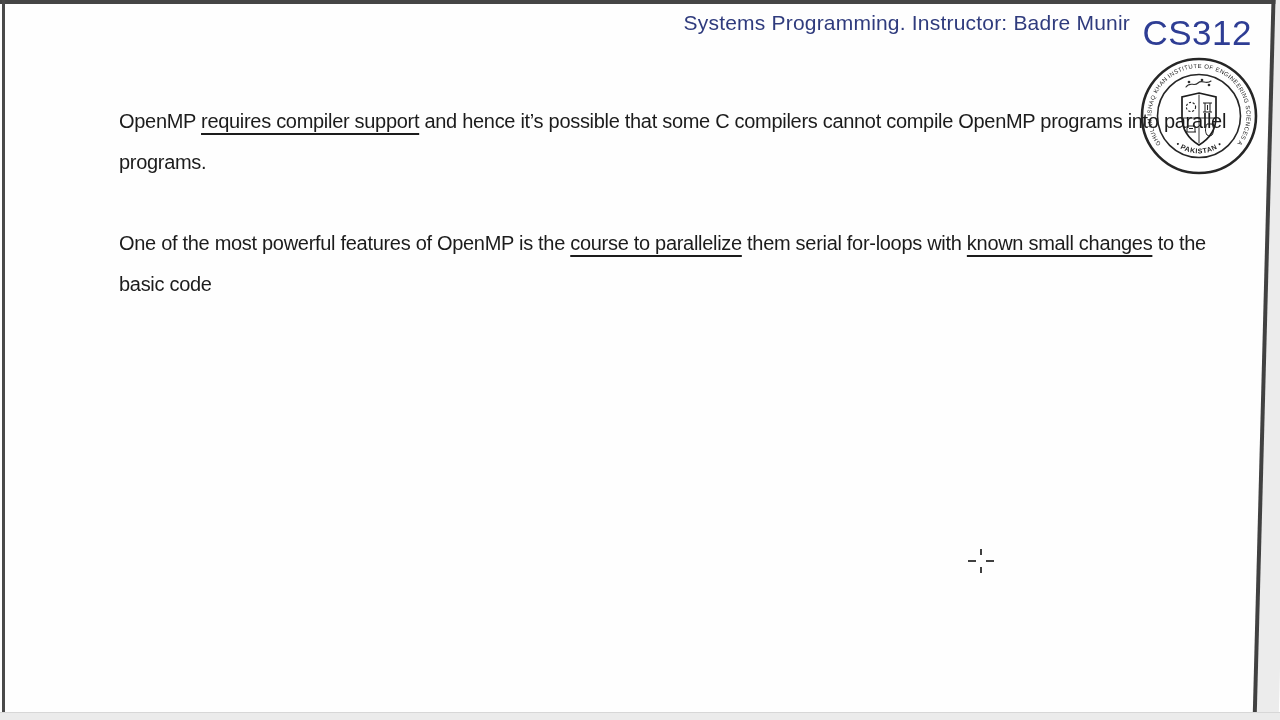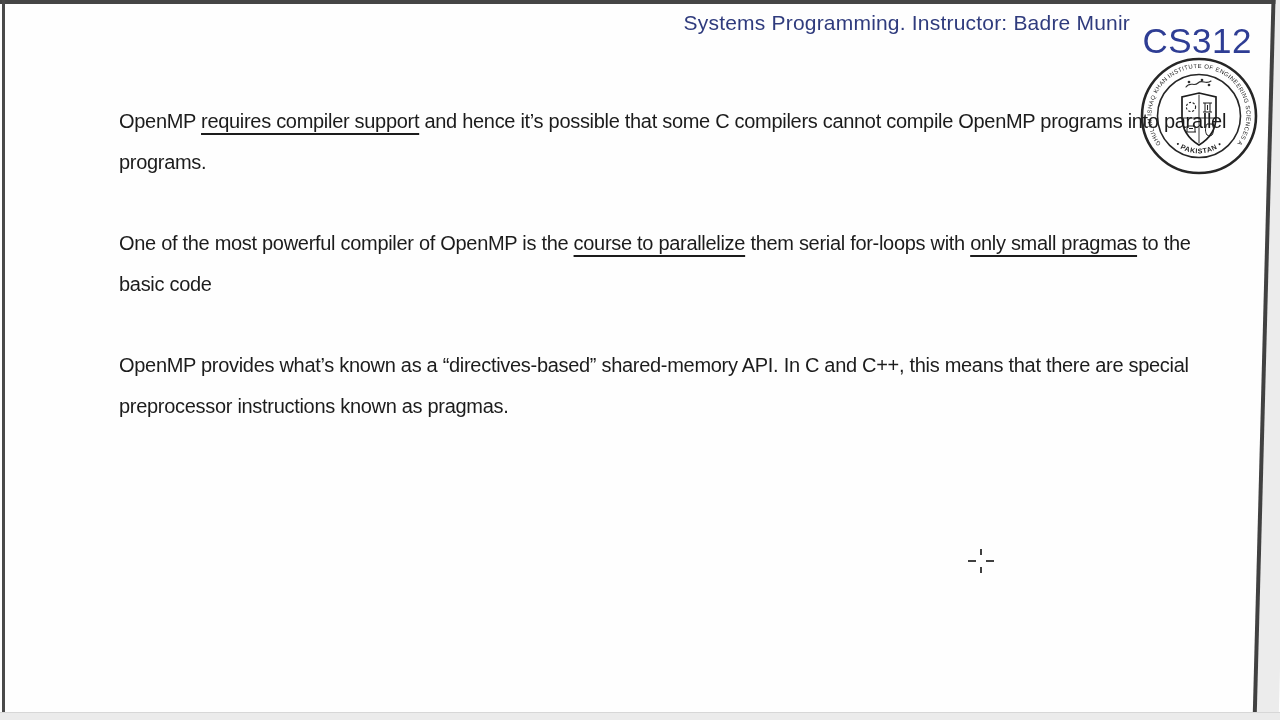--- a/index.html
+++ b/index.html
@@ -22,21 +22,20 @@
     font-size:21px;letter-spacing:.2px;
     color:var(--header-text,#2f3b7d);
     white-space:nowrap;
     margin-top:8px;
   }
   .course-code{
     position:absolute;top:13px;right:28px;
     font-size:35px;letter-spacing:.5px;
     color:var(--course-code,#2e3d94);
     white-space:nowrap;
-    margin-top:8px;
   }
 
   
   .logo{position:absolute;left:1139px;top:56px;width:120px;height:120px;}
   .logo svg{display:block;}
 
   
   .body{
     position:absolute;left:119px;top:101px;width:1120px;
     font-size:20px;line-height:41px;letter-spacing:-0.3px;
@@ -91,22 +90,21 @@
         <circle cx="52" cy="51" r="4.6" fill="none" stroke="#1d1d1d" stroke-width="1.1" stroke-dasharray="2.2 1.6"></circle>
         <path d="M64 47 H73 M64 56 H73 M66 47 V56 M71 47 V56 M68.5 49 V54" stroke="#1d1d1d" stroke-width="1" fill="none"></path>
         <path d="M47 76 H57 M48 76 V70 H56 V76 M50 72.5 H54" stroke="#1d1d1d" stroke-width="1" fill="none"></path>
         <path d="M68 68 C66 72 66 76 68 79 C70 80 72 80 73 79 C75 76 75 72 73 68 M68 68 H73 M70.5 68 V65" stroke="#1d1d1d" stroke-width="1" fill="none"></path>
       </g>
     </svg>
   </div>
 
   <div class="body">
       <p><span>OpenMP </span><span class="u">requires compiler support</span><span> and hence it’s possible that some C compilers cannot compile OpenMP programs into parallel programs.</span></p>
-      <p><span>One of the most powerful compiler of OpenMP is the </span><span class="u">course to parallelize</span><span> them serial for-loops with </span><span class="u">only small pragmas</span><span> to the basic code</span></p>
-      <p><span>OpenMP provides what’s known as a “directives-based” shared-memory API. In C and C++, this means that there are special preprocessor instructions known as pragmas.</span></p>
+      <p><span>One of the most powerful features of OpenMP is the </span><span class="u">course to parallelize</span><span> them serial for-loops with </span><span class="u">known small changes</span><span> to the basic code</span></p>
     </div>
 
   <svg class="crosshair" width="30" height="28" viewBox="0 0 30 28">
     <g stroke="#2b2b2b" stroke-width="1.8">
       <line x1="2" y1="14" x2="10" y2="14"></line>
       <line x1="20" y1="14" x2="28" y2="14"></line>
       <line x1="15" y1="2" x2="15" y2="8"></line>
       <line x1="15" y1="20" x2="15" y2="26"></line>
     </g>
   </svg>

